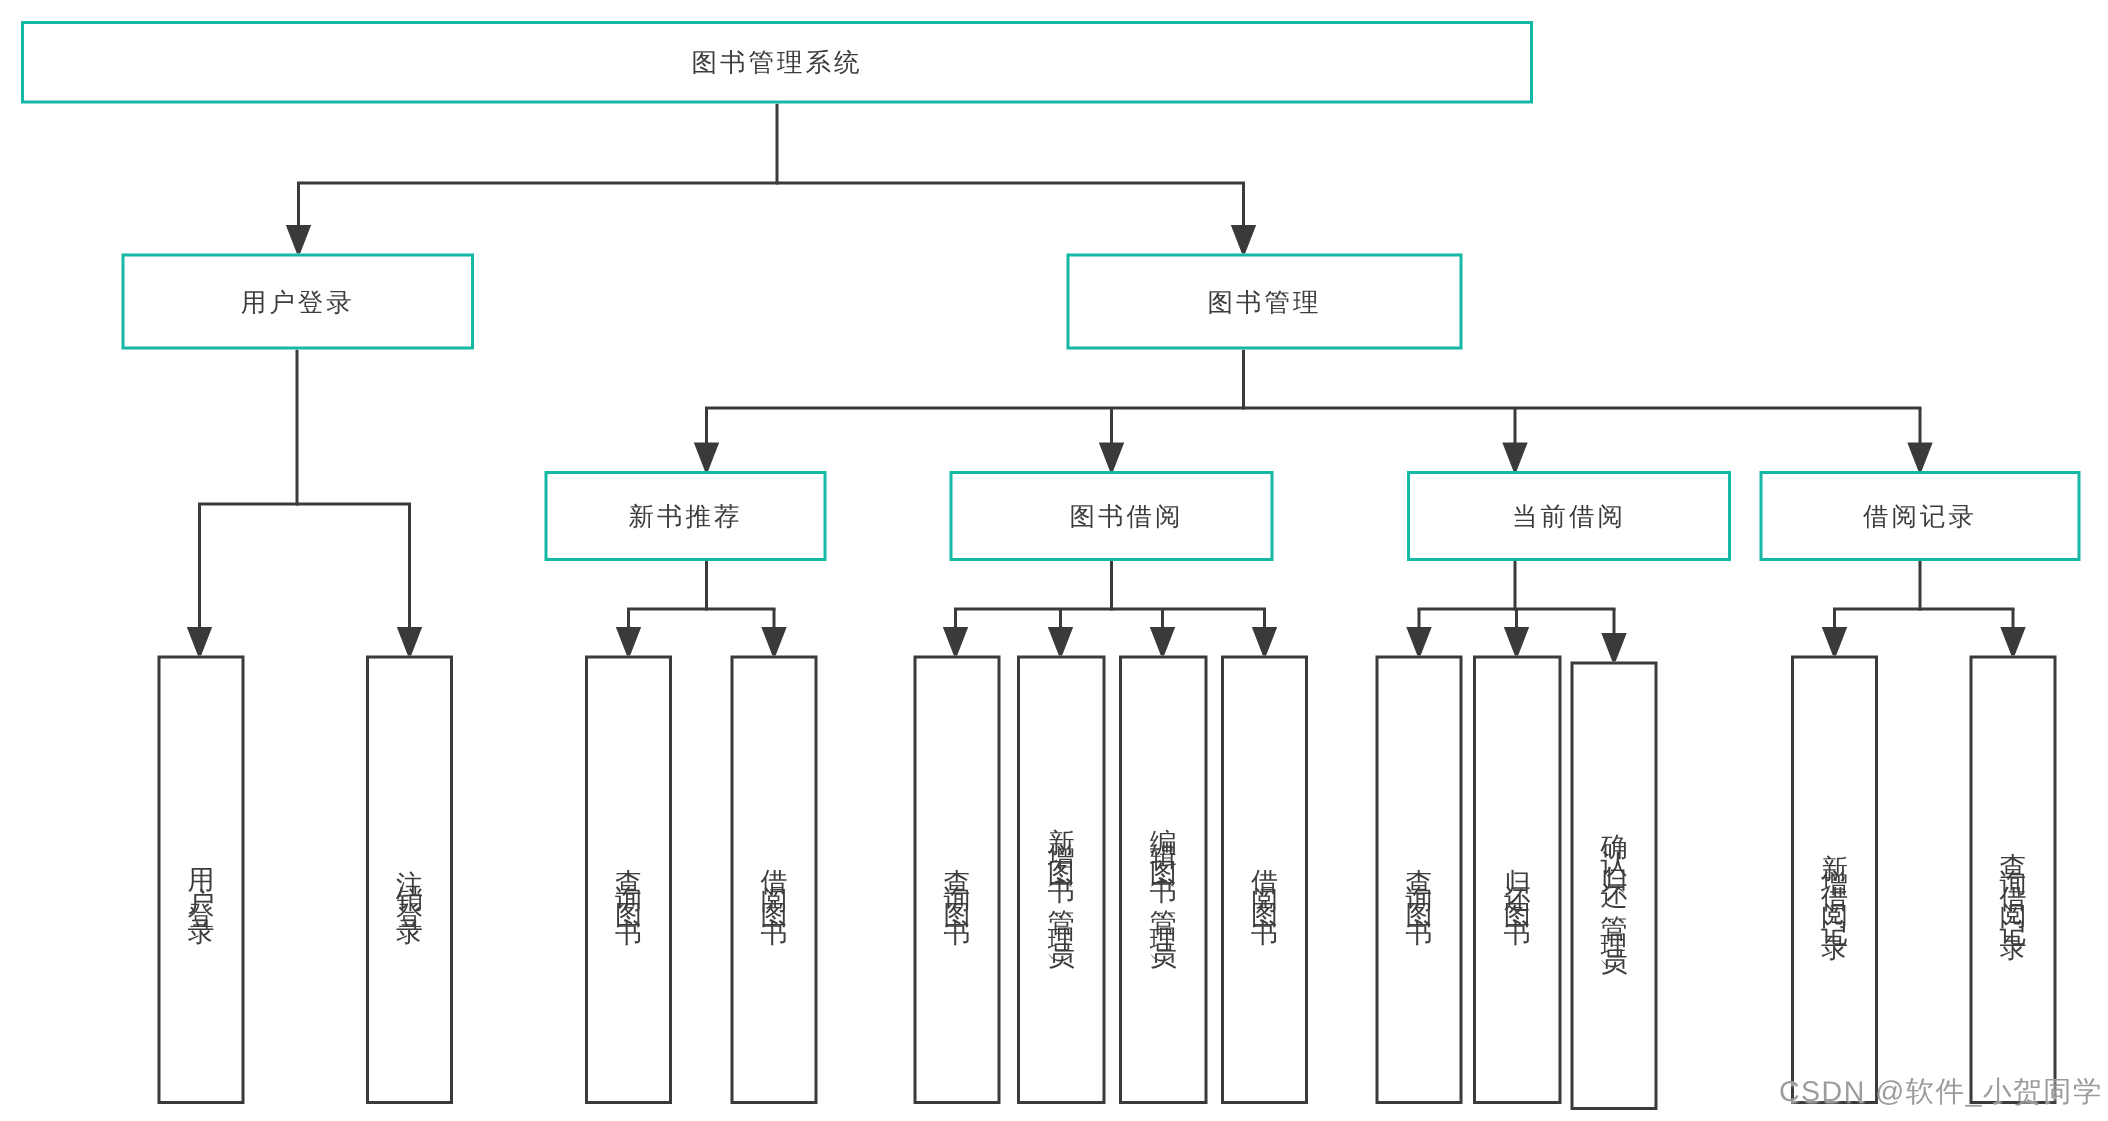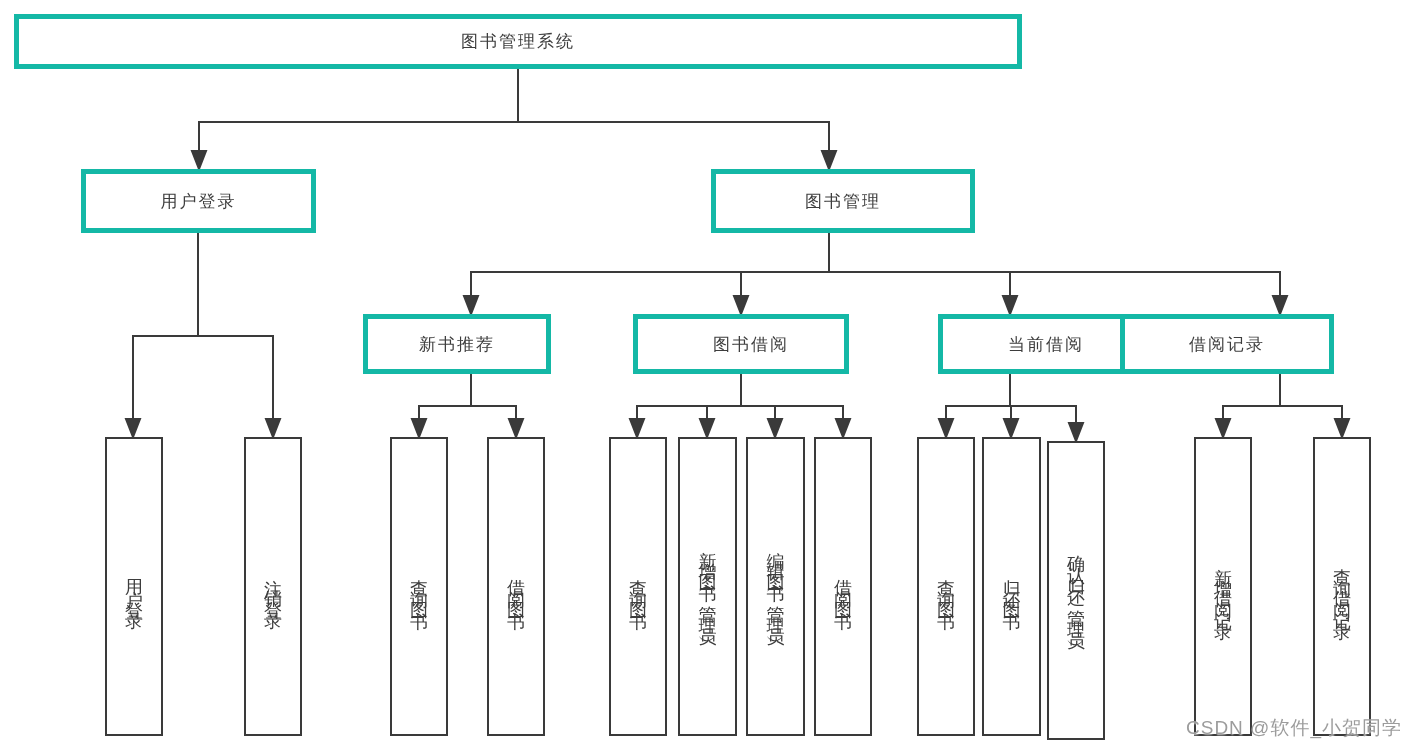--- a/index.html
+++ b/index.html
@@ -18,21 +18,21 @@
   .connectors {
     position: absolute;
     left: 0;
     top: 0;
     z-index: 1;
   }
   .node {
     position: absolute;
     box-sizing: border-box;
     background: #ffffff;
-    border: 5px solid #14b8a6;
+    border: 2px solid #14b8a6;
     display: flex;
     align-items: center;
     justify-content: center;
     color: #3d3d3d;
     font-size: 17px;
     letter-spacing: 2px;
     z-index: 2;
   }
   .leaf {
     position: absolute;
@@ -147,21 +147,21 @@
 
   <div class="node" style="left:363px; top:314px; width:188px; height:60px;">
     <span>新书推荐</span>
   </div>
   <div class="node" style="left:633px; top:314px; width:216px; height:60px;padding-left:20px;">
     <span>图书借阅</span>
   </div>
   <div class="node" style="left:902px; top:314px; width:216px; height:60px;margin-left:36px;">
     <span>当前借阅</span>
   </div>
-  <div class="node" style="left:1120px; top:314px; width:214px; height:60px;">
+  <div class="node" style="left:1173px; top:314px; width:214px; height:60px;">
     <span>借阅记录</span>
   </div>
 
   <div class="leaf" style="left:105px; top:437px; width:58px; height:299px;">
     <span class="vtext">用户登录</span>
   </div>
   <div class="leaf" style="left:244px; top:437px; width:58px; height:299px;">
     <span class="vtext">注销登录</span>
   </div>
 

